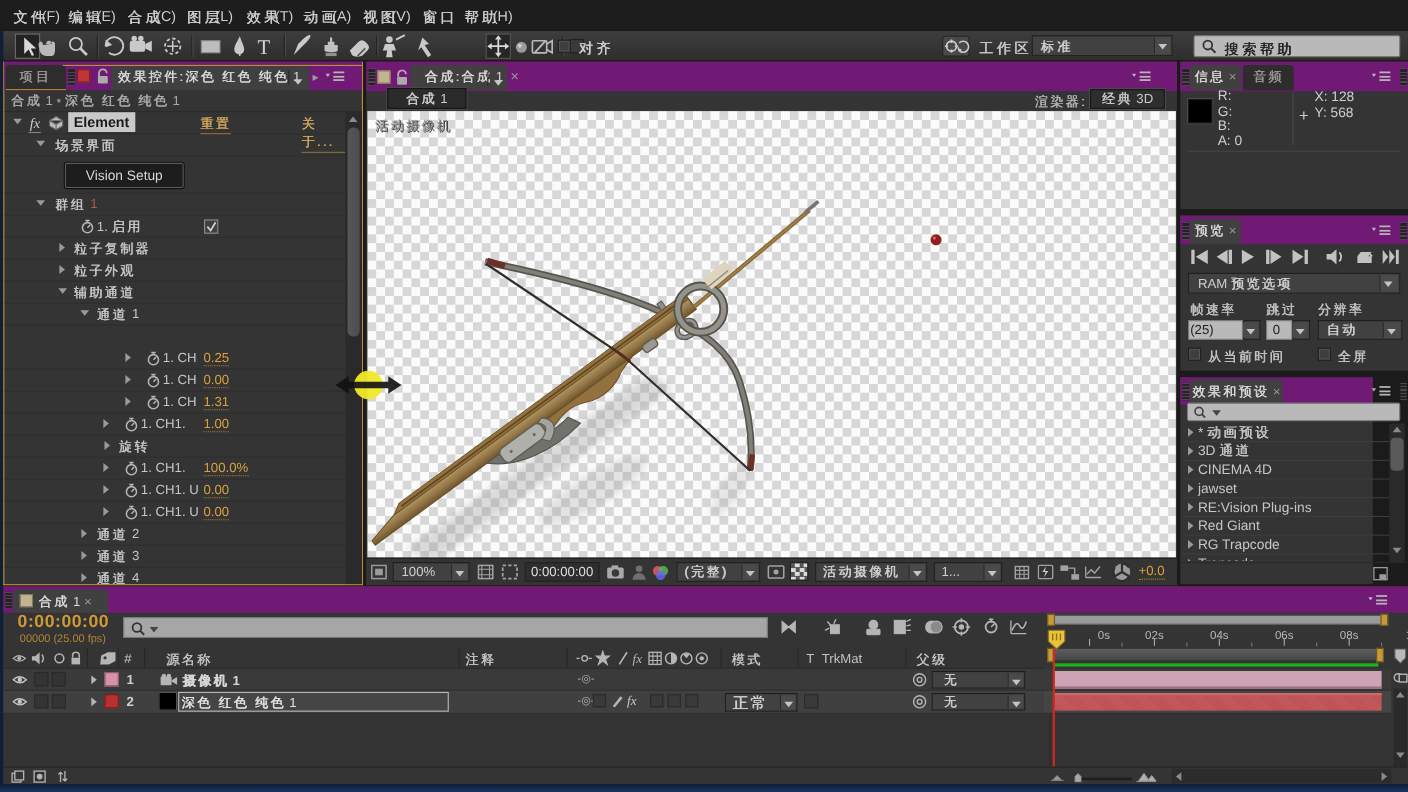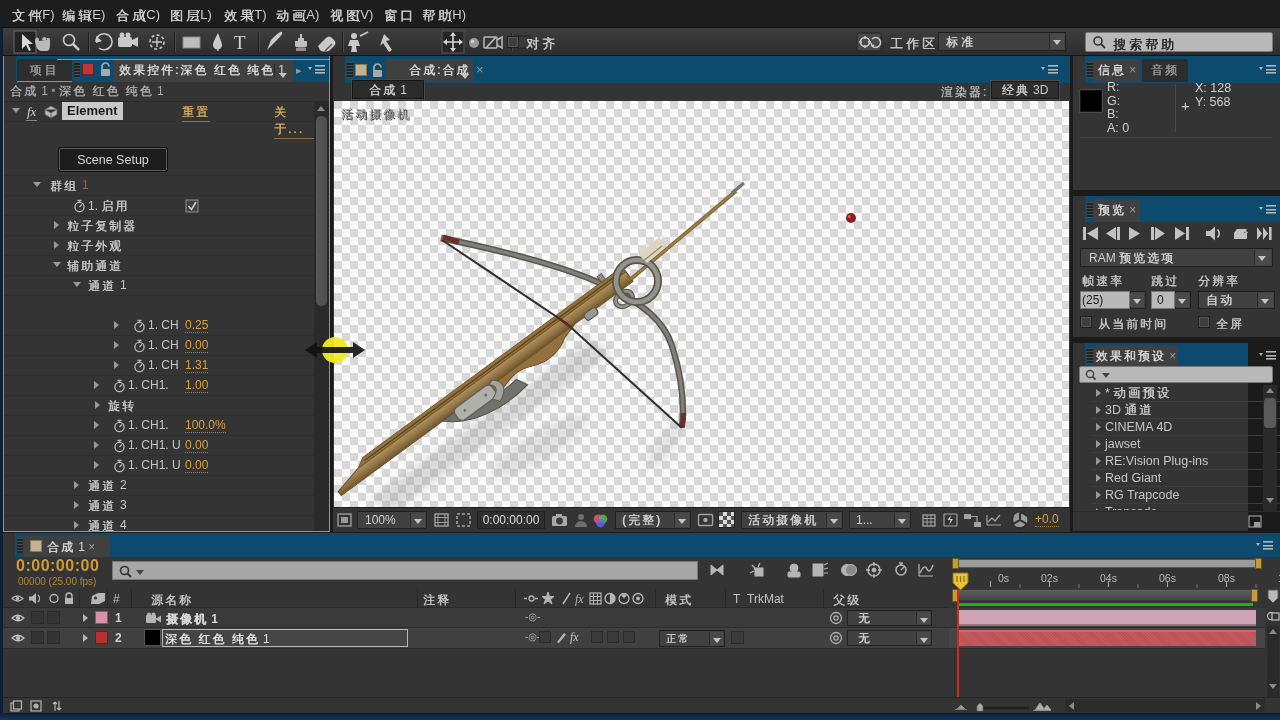--- a/index.html
+++ b/index.html
@@ -1,19 +1,19 @@
 <!DOCTYPE html>
 <html><head><meta charset="utf-8">
 <style>
 *{margin:0;padding:0;box-sizing:border-box}
 html,body{width:1280px;height:720px;overflow:hidden;background:#1b1b1b;
  font-family:"Liberation Sans",sans-serif;color:#c3c3c3;-webkit-font-smoothing:antialiased}
 .abs{position:absolute}
 .panel{position:absolute;background:#343434}
-.tabbar{position:absolute;left:12px;top:0;right:0;height:26px;background:#0c4a6e}
+.tabbar{position:absolute;left:0;top:0;right:0;height:26px;background:#701a75}
 .tab{position:absolute;top:3px;height:23px;background:#404040;color:#d8d8d8;font-size:12px;
  line-height:22px;text-align:center;border-radius:3px 3px 0 0}
 .tab.inactive{background:#2d2d2d;color:#969696}
 .cjk{letter-spacing:3px;text-shadow:0.5px 0 currentColor}
 .cjk2{letter-spacing:2px;text-shadow:0.5px 0 currentColor}
 .tri-r{display:inline-block;width:0;height:0;border-left:5px solid #9a9a9a;border-top:4px solid transparent;border-bottom:4px solid transparent}
 .tri-d{display:inline-block;width:0;height:0;border-top:5px solid #9a9a9a;border-left:4px solid transparent;border-right:4px solid transparent}
 .val{color:#d7a13f;border-bottom:1px dotted #a87f2f}
 .grip{position:absolute;width:6px;background:repeating-linear-gradient(#4a4a4a 0 1px,#232323 1px 3px)}
 .menu-grp{position:absolute;width:14px;height:9px;background:
@@ -148,21 +148,25 @@
  <div class="abs" style="left:0;top:0;width:100%;height:20px;border-bottom:1px solid #2e2e2e">
    <span class="tri-d" style="position:absolute;left:8px;top:6px"></span>
    <i style="position:absolute;left:22px;top:2px;font-family:'Liberation Serif';font-size:13px;color:#d0d0d0;border-bottom:1px solid #888;padding:0 1px">fx</i>
    <svg class="abs" style="left:40px;top:3px" width="14" height="14">
           <path d="M7,1 L13,4.5 L13,9.5 L7,13 L1,9.5 L1,4.5 Z M1,4.5 L7,8 L13,4.5 M7,8 L7,13" fill="#bbb" stroke="#666" stroke-width="1"></path>
         </svg>
    <span class="abs" style="left:58px;top:0px;background:#c9c9c9;color:#1a1a1a;font-weight:bold;font-size:13px;padding:1px 5px 2px">Element</span>
    <span class="abs cjk2 val" style="left:178px;top:2px;color:#cda45c;border-bottom-style:solid;border-color:#8a703f">重置</span>
    <span class="abs cjk2 val" style="left:270px;top:2px;color:#cda45c;border-bottom-style:solid;border-color:#8a703f">关于...</span>
  </div>
- <div class="abs" style="left:55px;top:46px;width:108px;height:23px;background:#1d1d1d;border:1px solid #5a5a5a;border-radius:2px;box-shadow:0 0 0 1px #111;color:#d6d6d6;text-align:center;line-height:22px;font-size:12.5px">Scene Setup</div>
+ <div class="abs" style="left:0;top:20px;width:100%;height:20px;border-bottom:1px solid #2e2e2e">
+   <span class="tri-d" style="position:absolute;left:29px;top:6px"></span>
+        <span class="cjk2 abs" style="left:46px;top:2px">场景界面</span>
+ </div>
+ <div class="abs" style="left:55px;top:46px;width:108px;height:23px;background:#1d1d1d;border:1px solid #5a5a5a;border-radius:2px;box-shadow:0 0 0 1px #111;color:#d6d6d6;text-align:center;line-height:22px;font-size:12.5px">Vision Setup</div>
  <div class="abs" style="left:0;top:73px;width:100%;height:1px;background:#2e2e2e"></div>
  <div class="abs" style="left:0;top:74px;width:100%;height:20px;border-bottom:1px solid #2e2e2e">
    <span class="tri-d" style="position:absolute;left:29px;top:6px"></span>
         <span class="cjk2 abs" style="left:46px;top:2px">群组</span>
         <span class="abs" style="left:78px;top:2px;color:#a85b50">1</span>
  </div>
  <div class="abs" style="left:0;top:94px;width:100%;height:20px;border-bottom:1px solid #2e2e2e">
    <svg class="abs" style="left:69px;top:3px" width="13" height="15">
           <circle cx="6.5" cy="8" r="4.6" fill="none" stroke="#b5b5b5" stroke-width="1.4"></circle>
           <path d="M4.5,1.5 h4 M6.5,1.5 v2 M6.5,8 l2.4,-2.4" stroke="#b5b5b5" stroke-width="1.4" fill="none"></path>
@@ -289,21 +293,21 @@
 </div>
 
 <div class="panel" id="comppanel" style="left:333px;top:56px;width:737px;height:476px">
 <div class="tabbar" style="height:27px">
 <div class="grip" style="left:2px;top:6px;height:16px"></div>
 <div class="abs" style="left:10px;top:8px;width:12px;height:12px;background:#c3b391;border:1px solid #857a5e"></div>
 <svg class="abs" style="left:26px;top:7px" width="13" height="15">
         <path d="M3,7 v-2.5 a3.5,3.5 0 0 1 7,0" fill="none" stroke="#aaa" stroke-width="1.7"></path>
         <rect x="2" y="7" width="9" height="7" rx="1" fill="#aaa"></rect>
       </svg>
-<div class="tab" style="left:40px;width:88px;text-align:left"><span class="cjk2" style="margin-left:24px">合成:合成</span> 1</div>
+<div class="tab" style="left:40px;width:88px;text-align:left"><span class="cjk2" style="margin-left:13px">合成:合成</span> 1</div>
 <div class="abs" style="left:110px;top:9px;width:16px;height:13px;border-left:1px solid #2a2a2a"><span class="tri-d" style="margin:4px 0 0 5px;border-top-color:#c5c5c5"></span></div>
 <div class="abs" style="left:131px;top:6px;color:#9a9a9a;font-size:13px">×</div>
 <div class="menu-grp" style="left:700px;top:9px"></div>
 </div>
 <div class="abs" style="left:0;top:27px;width:737px;height:18px">
  <div class="abs" style="left:19px;top:-3px;width:72px;height:19px;background:#2b2b2b;border:1px solid #161616;box-shadow:0 0 0 1px #484848;font-size:12px;text-align:center;line-height:18px;color:#cfcfcf"><span class="cjk2">合成</span> 1</div>
  <span class="abs cjk2" style="right:82px;top:1px;font-size:12px;color:#b5b5b5">渲染器:</span>
  <div class="abs" style="right:11px;top:-2px;width:68px;height:18px;background:#2e2e2e;border:1px solid #191919;box-shadow:0 0 0 1px #4a4a4a;font-size:12px;text-align:center;line-height:17px;color:#c9c9c9"><span class="cjk2">经典</span> 3D</div>
 </div>
 
@@ -483,21 +487,21 @@
  <div class="menu-grp" style="left:178px;top:8px"></div>
  <div class="grip" style="left:200px;top:5px;height:16px"></div>
 </div>
 <div class="lightbox" style="left:6px;top:23px;width:194px;height:17px;border-radius:2px">
  <svg width="16" height="15" style="position:absolute;left:4px;top:1px">
         <circle cx="6" cy="6" r="3.6" fill="none" stroke="#444" stroke-width="1.5"></circle>
         <path d="M8.6,8.6 l3,3" stroke="#444" stroke-width="1.7"></path>
       </svg>
  <span class="tri-d" style="position:absolute;left:22px;top:6px;border-top-color:#444"></span>
 </div>
-<div class="abs" style="left:18px;top:42px;width:190px;height:126px;font-size:12.5px;color:#c6c6c6">
+<div class="abs" style="left:2px;top:42px;width:190px;height:126px;font-size:12.5px;color:#c6c6c6">
  <div style="height:17px;border-bottom:1px solid #3d3d3d"><span class="tri-r" style="margin:4px 4px 0 5px"></span>* <span class="cjk2">动画预设</span></div>
  <div style="height:17px;border-bottom:1px solid #3d3d3d"><span class="tri-r" style="margin:4px 4px 0 5px"></span>3D <span class="cjk2">通道</span></div>
  <div style="height:17px;border-bottom:1px solid #3d3d3d"><span class="tri-r" style="margin:4px 4px 0 5px"></span>CINEMA 4D</div>
  <div style="height:17px;border-bottom:1px solid #3d3d3d"><span class="tri-r" style="margin:4px 4px 0 5px"></span>jawset</div>
  <div style="height:17px;border-bottom:1px solid #3d3d3d"><span class="tri-r" style="margin:4px 4px 0 5px"></span>RE:Vision Plug-ins</div>
  <div style="height:17px;border-bottom:1px solid #3d3d3d"><span class="tri-r" style="margin:4px 4px 0 5px"></span>Red Giant</div>
  <div style="height:17px;border-bottom:1px solid #3d3d3d"><span class="tri-r" style="margin:4px 4px 0 5px"></span>RG Trapcode</div>
  <div style="height:6px;overflow:hidden"><span class="tri-r" style="margin:4px 4px 0 5px"></span>Trapcode</div>
 </div>
 <div class="abs" style="left:190px;top:42px;width:14px;height:126px;background:#2a2a2a">
@@ -691,21 +695,21 @@
       </div>
  <span class="abs" style="left:522px;top:3px;font-size:10px;color:#b5b5b5">-◎-</span>
  <div class="abs" style="left:536px;top:3px;width:12px;height:12px;background:#3a3a3a;border:1px solid #2a2a2a"></div>
  <svg class="abs" style="left:552px;top:3px" width="13" height="13">
         <path d="M2,11 L9,2 l2,1.5 L4,12 z" fill="#b5b5b5"></path>
       </svg>
  <i class="abs" style="left:567px;top:2px;font-family:'Liberation Serif';font-size:12px;color:#c9c9c9">fx</i>
  <div class="abs" style="left:588px;top:3px;width:12px;height:12px;background:#3a3a3a;border:1px solid #2a2a2a"></div>
  <div class="abs" style="left:604px;top:3px;width:12px;height:12px;background:#3a3a3a;border:1px solid #2a2a2a"></div>
  <div class="abs" style="left:620px;top:3px;width:12px;height:12px;background:#3a3a3a;border:1px solid #2a2a2a"></div>
- <div class="ddl" style="left:656px;top:2px;width:66px;height:17px"><span class="cjk2" style="margin-left:6px;line-height:16px;font-size:10px">正常</span><div class="ddbtn" style="width:14px"></div></div>
+ <div class="ddl" style="left:656px;top:2px;width:66px;height:17px"><span class="cjk2" style="margin-left:6px;line-height:16px;font-size:14px">正常</span><div class="ddbtn" style="width:14px"></div></div>
  <div class="abs" style="left:728px;top:3px;width:13px;height:13px;background:#3a3a3a;border:1px solid #2a2a2a"></div>
  <svg class="abs" style="left:826px;top:3px" width="14" height="14">
         <circle cx="7" cy="7" r="5.5" fill="none" stroke="#b5b5b5" stroke-width="1.3"></circle>
         <circle cx="7" cy="7" r="2.2" fill="none" stroke="#b5b5b5" stroke-width="1.2"></circle>
       </svg>
  <div class="ddl" style="left:844px;top:2px;width:85px;height:16px"><span class="cjk2" style="margin-left:10px;line-height:15px;font-size:11.5px">无</span><div class="ddbtn" style="width:14px"></div></div>
 </div>
 
 <div class="abs" style="left:946px;top:75px;width:316px;height:20px;background:#3a3a3a;border-bottom:1px solid #2d2d2d"></div>
 <div class="abs" style="left:946px;top:95px;width:316px;height:21px;background:#454545;border-bottom:1px solid #2d2d2d"></div>

